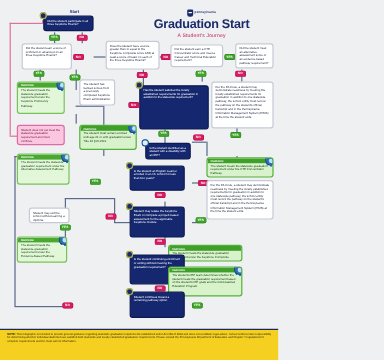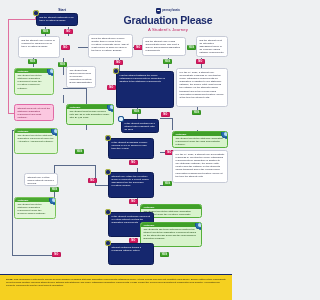--- a/index.html
+++ b/index.html
@@ -88,21 +88,21 @@
 </head>
 <body>
 
 <div id="stage">
 
   <div class="brandwrap">
     <div class="brandlogo">
       <span class="shield"></span>
       <span class="brandtxt">pennsylvania</span>
     </div>
-    <div class="title">Graduation Please</div>
+    <div class="title">Graduation Start</div>
     <div class="subtitle">A Student's Journey</div>
   </div>
 
   <div class="startlbl" style="left:47px;top:8px;width:30px;text-align:center;">Start</div>
 
   <div class="ln v" style="left:45px;top:27px;height:9px;"></div>
   <div class="ln v" style="left:68px;top:27px;height:9px;"></div>
 
   <div class="ln h" style="left:78px;top:47px;width:10px;"></div>
   <div class="ln h" style="left:133px;top:47px;width:9px;"></div>

